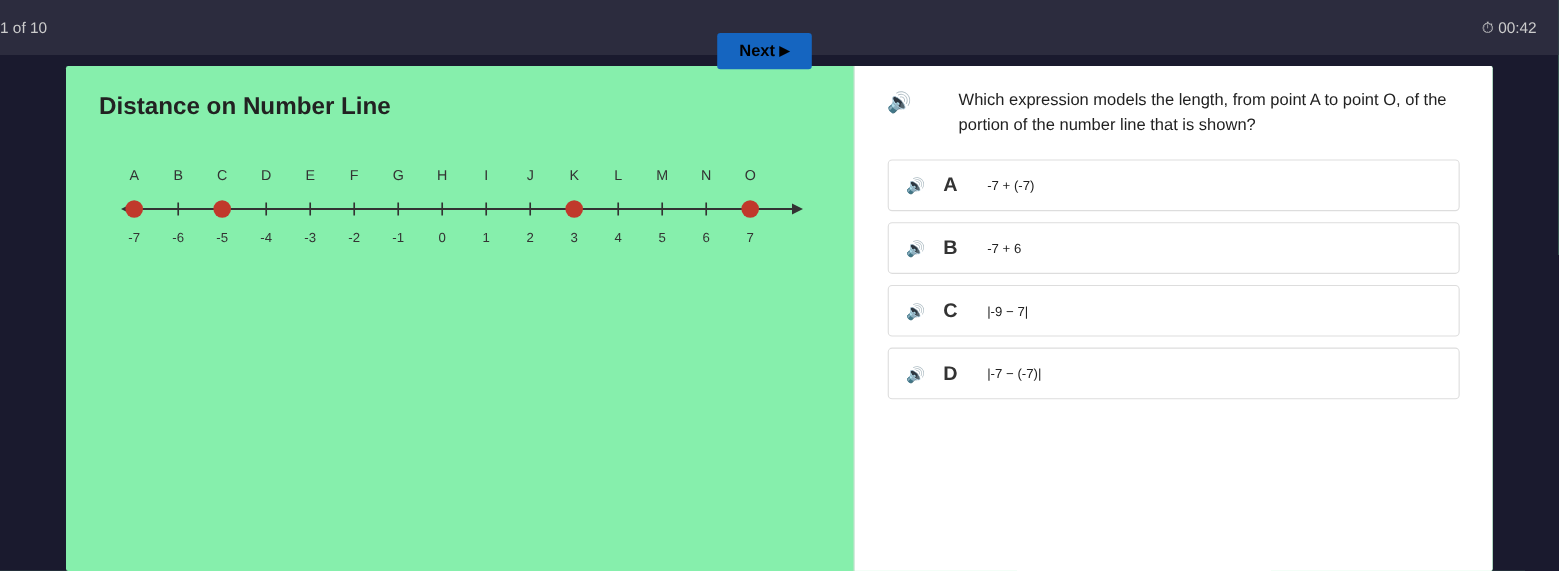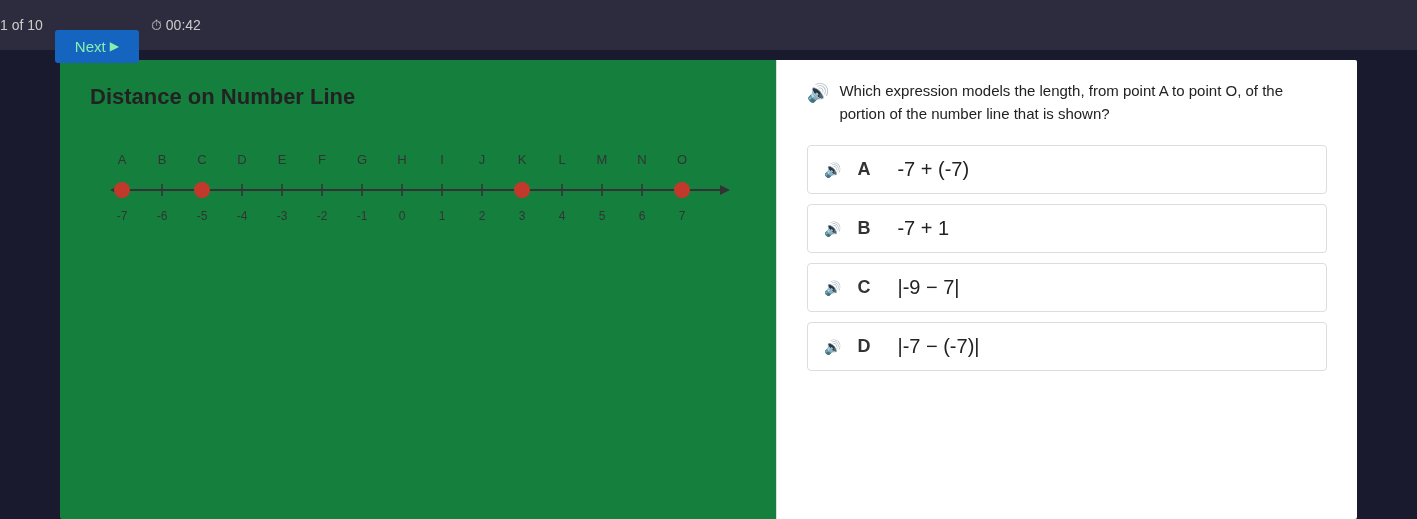--- a/index.html
+++ b/index.html
@@ -10,37 +10,37 @@
       height: 519px;
       overflow: hidden;
       font-family: Arial, sans-serif;
     }
 
     .top-bar {
       background: #2c2c3e;
       height: 50px;
       display: flex;
       align-items: center;
-      justify-content: flex-start;
+      justify-content: space-between;
       padding-right: 20px;
       gap: 12px;
     }
 
     .progress-text {
       color: #ccc;
       font-size: 14px;
     }
 
     .next-button {
       background: #1565c0;
-      color: #86efac;
+      color: #000000;
       border: none;
       padding: 8px 20px;
       font-size: 15px;
-      font-weight: normal;
+      font-weight: bold;
       cursor: pointer;
       border-radius: 3px;
       display: flex;
       align-items: center;
       gap: 4px;
       margin-top: 42px;
     }
 
     .next-button .arrow {
       font-size: 12px;
@@ -48,21 +48,21 @@
 
     .timer {
       color: #ccc;
       font-size: 14px;
       display: flex;
       align-items: center;
       gap: 4px;
     }
 
     .main-content {
-      background: #15803d;
+      background: #86efac;
       margin: 0 60px;
       height: calc(519px - 50px - 10px);
       margin-top: 10px;
       display: flex;
       border-radius: 2px;
       overflow: hidden;
     }
 
     .left-panel {
       flex: 1;
@@ -100,20 +100,21 @@
       font-size: 18px;
       flex-shrink: 0;
       margin-top: 2px;
       cursor: pointer;
     }
 
     .question-text {
       font-size: 15px;
       color: #222;
       line-height: 1.5;
+      margin-left: 32px;
     }
 
     .answer-option {
       display: flex;
       align-items: center;
       gap: 16px;
       padding: 12px 16px;
       border: 1px solid #ddd;
       border-radius: 4px;
       margin-bottom: 10px;
@@ -129,21 +130,21 @@
 
     .option-letter {
       font-size: 18px;
       font-weight: bold;
       color: #333;
       width: 24px;
       flex-shrink: 0;
     }
 
     .option-expression {
-      font-size: 20px;
+      font-size: 12px;
       color: #222;
     }
 
     
     .nl-svg {
       display: block;
     }
   </style>
 </head>
 <body>
@@ -238,21 +239,21 @@
 
     <div class="answer-option">
       <span class="speaker-icon-small">🔊</span>
       <span class="option-letter">A</span>
       <span class="option-expression">-7 + (-7)</span>
     </div>
 
     <div class="answer-option">
       <span class="speaker-icon-small">🔊</span>
       <span class="option-letter">B</span>
-      <span class="option-expression">-7 + 1</span>
+      <span class="option-expression">-7 + 6</span>
     </div>
 
     <div class="answer-option">
       <span class="speaker-icon-small">🔊</span>
       <span class="option-letter">C</span>
       <span class="option-expression">|-9 − 7|</span>
     </div>
 
     <div class="answer-option">
       <span class="speaker-icon-small">🔊</span>

